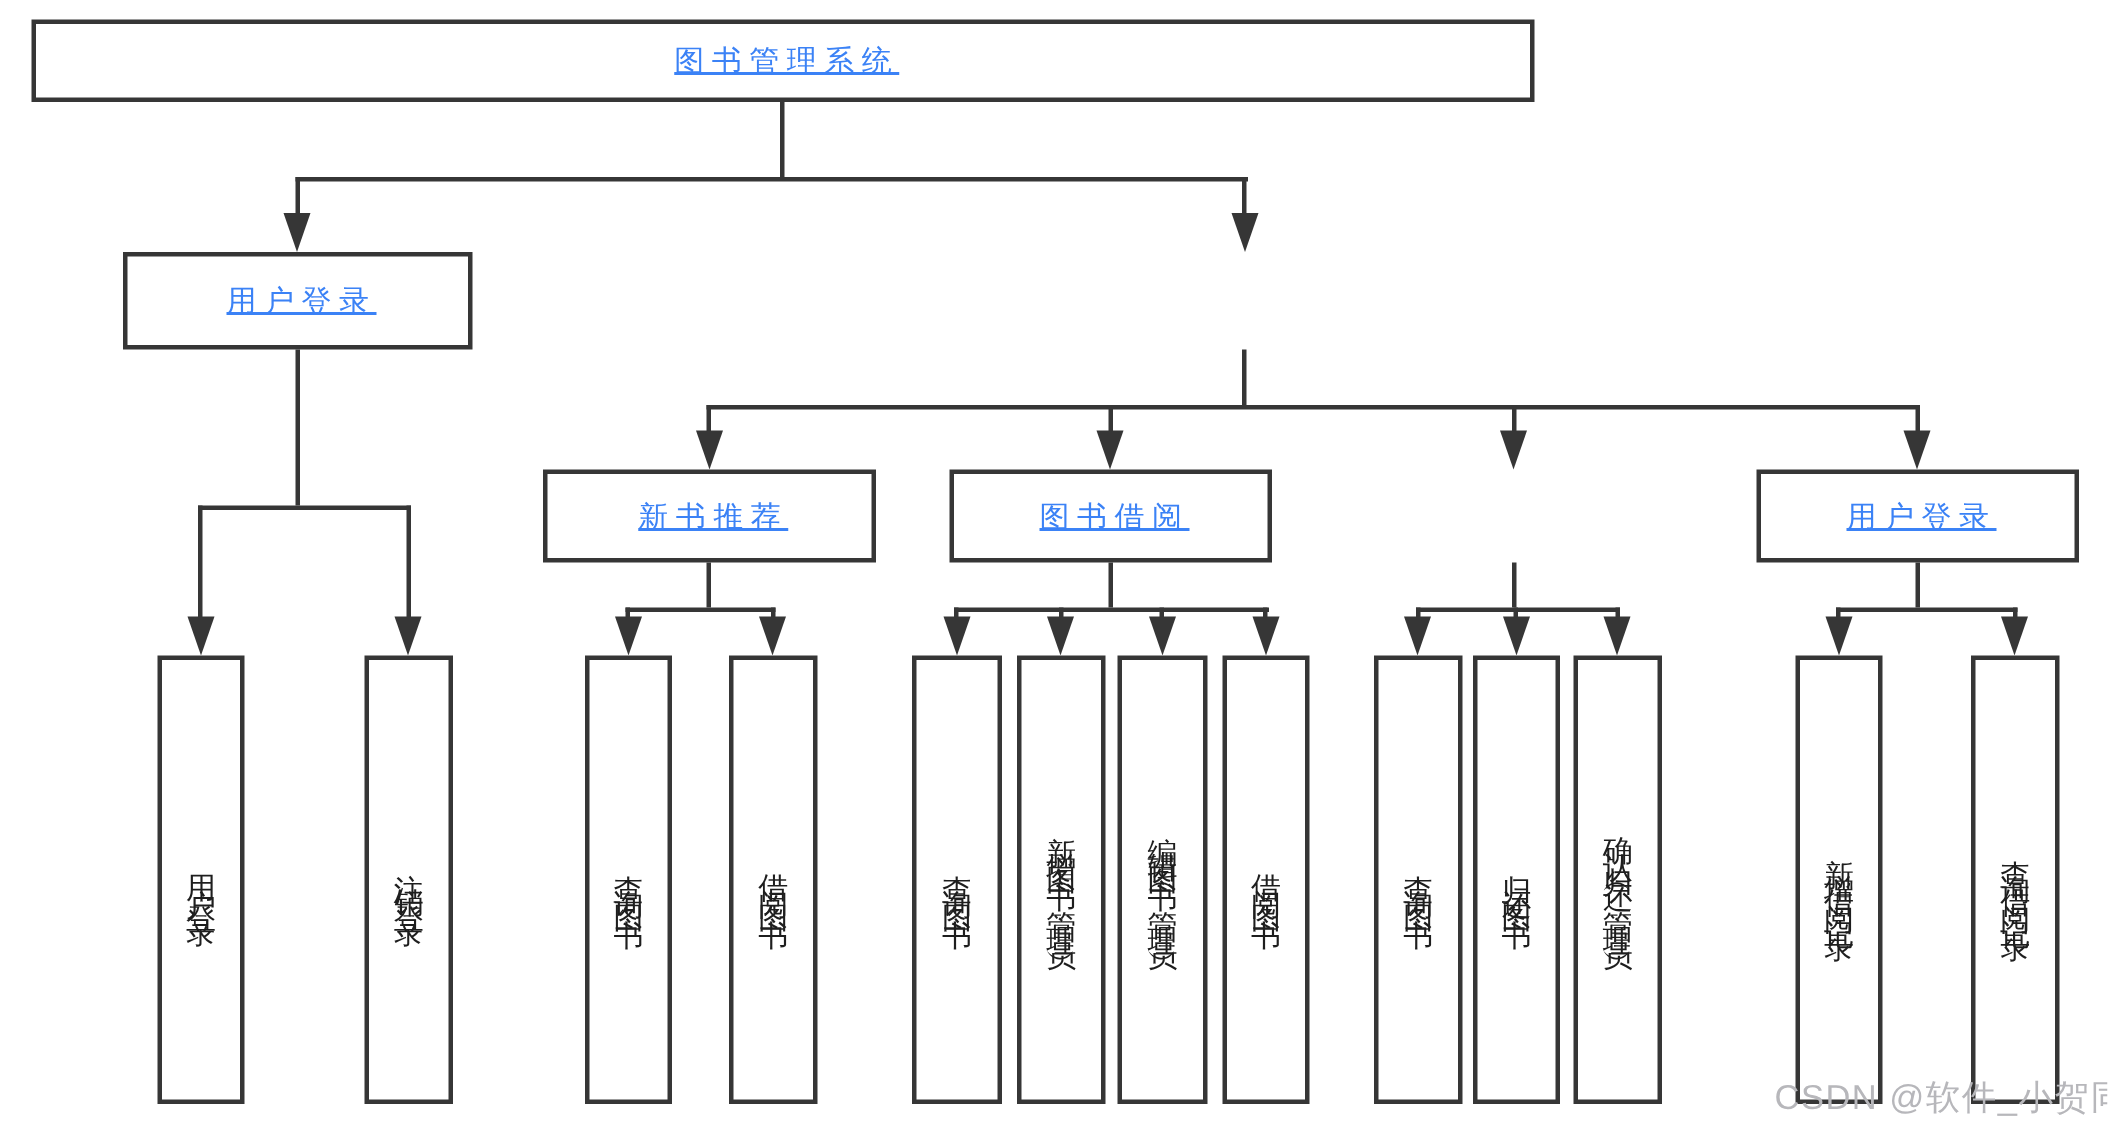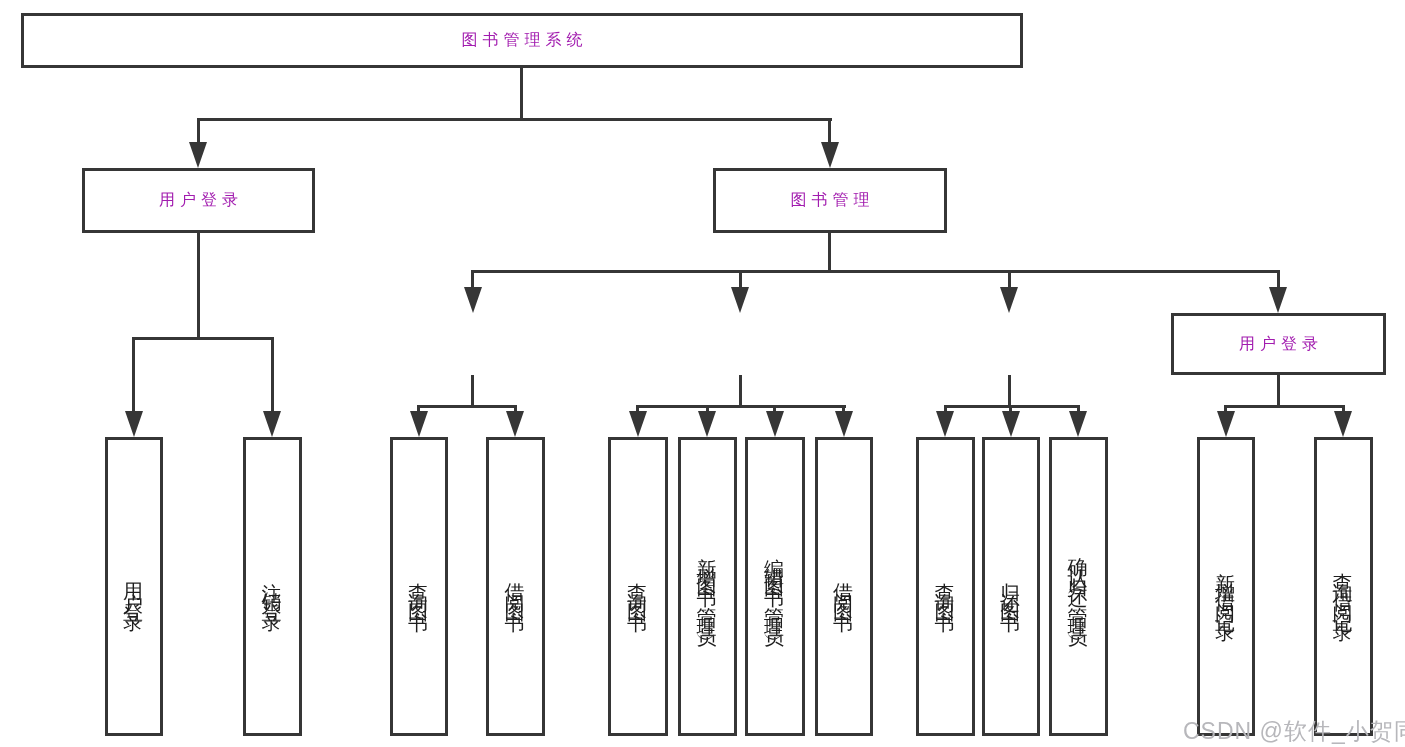--- a/index.html
+++ b/index.html
@@ -18,25 +18,26 @@
   .box {
     position: absolute;
     box-sizing: border-box;
     border: 3px solid #363636;
     background: #ffffff;
     display: flex;
     align-items: center;
     justify-content: center;
   }
   .hlabel {
-    color: #a21caf;
-    font-size: 16px;
+    color: #3b82f6;
+    font-size: 20px;
     letter-spacing: 5px;
     text-indent: 5px;
     white-space: nowrap;
+    text-decoration: underline;
   }
   .vlabel {
     color: #1e1e1e;
     font-size: 20px;
     letter-spacing: 10px;
     writing-mode: vertical-rl;
     text-orientation: mixed;
     white-space: nowrap;
   }
   .hline {
@@ -79,43 +80,46 @@
 
   <div class="vline" style="left:520px;top:68px;height:50px"></div>
   <div class="hline" style="left:197px;top:118px;width:635px"></div>
   <div class="vline" style="left:197px;top:118px;height:26px"></div>
   <div class="ahead" style="left:189px;top:142px"></div>
   <div class="vline" style="left:828px;top:118px;height:26px"></div>
   <div class="ahead" style="left:821px;top:142px"></div>
 
   <div class="box" style="left:82px;top:168px;width:233px;height:65px">
     <span class="hlabel">用户登录</span>
-  </div>
-  <div class="box" style="left:713px;top:168px;width:234px;height:65px">
-    <span class="hlabel">图书管理</span>
   </div>
 
   <div class="vline" style="left:197px;top:233px;height:104px"></div>
   <div class="hline" style="left:132px;top:337px;width:142px"></div>
   <div class="vline" style="left:132px;top:337px;height:76px"></div>
   <div class="ahead" style="left:125px;top:411px"></div>
   <div class="vline" style="left:271px;top:337px;height:76px"></div>
   <div class="ahead" style="left:263px;top:411px"></div>
 
   <div class="vline" style="left:828px;top:233px;height:37px"></div>
   <div class="hline" style="left:471px;top:270px;width:809px"></div>
   <div class="vline" style="left:471px;top:270px;height:19px"></div>
   <div class="ahead" style="left:464px;top:287px"></div>
   <div class="vline" style="left:739px;top:270px;height:19px"></div>
   <div class="ahead" style="left:731px;top:287px"></div>
   <div class="vline" style="left:1008px;top:270px;height:19px"></div>
   <div class="ahead" style="left:1000px;top:287px"></div>
   <div class="vline" style="left:1277px;top:270px;height:19px"></div>
   <div class="ahead" style="left:1269px;top:287px"></div>
 
+  <div class="box" style="left:362px;top:313px;width:222px;height:62px">
+    <span class="hlabel">新书推荐</span>
+  </div>
+  <div class="box" style="left:633px;top:313px;width:215px;height:62px">
+    <span class="hlabel">图书借阅</span>
+  </div>
   <div class="box" style="left:1171px;top:313px;width:215px;height:62px">
     <span class="hlabel">用户登录</span>
   </div>
 
   <div class="vline" style="left:471px;top:375px;height:30px"></div>
   <div class="hline" style="left:417px;top:405px;width:100px"></div>
   <div class="vline" style="left:417px;top:405px;height:8px"></div>
   <div class="ahead" style="left:410px;top:411px"></div>
   <div class="vline" style="left:514px;top:405px;height:8px"></div>
   <div class="ahead" style="left:506px;top:411px"></div>

